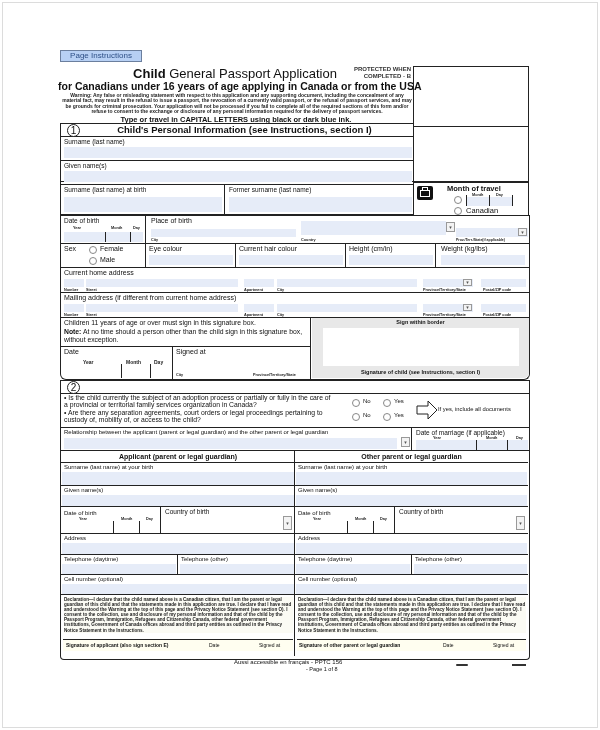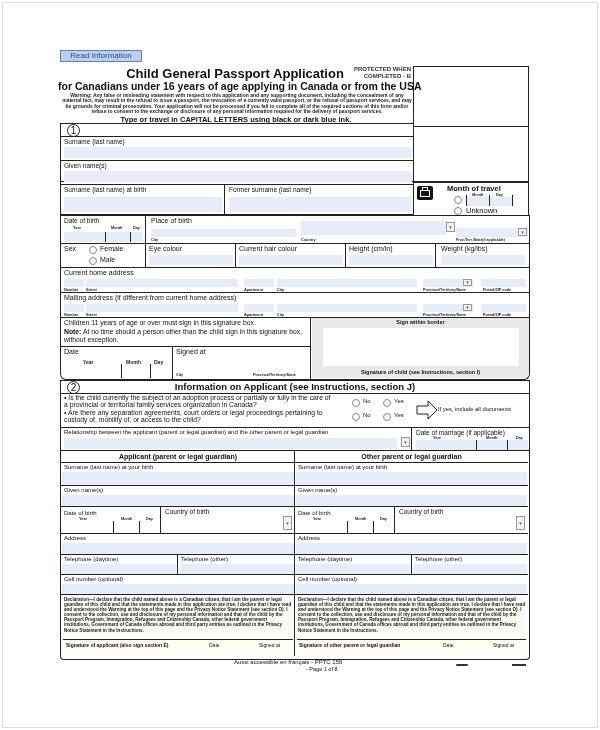--- a/index.html
+++ b/index.html
@@ -3,21 +3,21 @@
 <meta charset="utf-8">
 <style>
   * { box-sizing: border-box; margin: 0; padding: 0; }
   html, body { width: 600px; height: 730px; background: #ffffff; overflow: hidden; }
   body { font-family: "Liberation Sans", sans-serif; color: #111; position: relative; }
   .page { position: absolute; left: 2px; top: 2px; width: 596px; height: 726px; border: 1px solid #dcdcdc; background: #fff; }
   .abs { position: absolute; }
   .read-btn { left: 60px; top: 50px; width: 82px; height: 12px; background: #b7d0f4; border: 1px solid #6b7f9e; font-size: 8px; color: #2d4f86; text-align: center; line-height: 10px; cursor: pointer; }
   .title-line { left: 60px; top: 64px; width: 350px; text-align: center; white-space: nowrap; }
   .title-child { font-size: 13px; font-weight: bold; }
-  .title-rest { font-size: 13px; font-weight: bold; }
+  .title-rest { font-size: 13px; font-weight: normal; }
   .protected { left: 345px; top: 66px; width: 66px; font-size: 6px; text-align: right; font-weight: bold; color: #333; line-height: 7px; }
   .subtitle { left: 58px; top: 80px; width: 356px; font-size: 10.5px; font-weight: bold; text-align: center; white-space: nowrap; }
   .warning { left: 62px; top: 93px; width: 350px; font-size: 5px; line-height: 5.4px; text-align: center; font-weight: bold; color: #222; }
   .type-print { left: 60px; top: 115px; width: 352px; font-size: 7.5px; font-weight: bold; text-align: center; }
   .photo-box { left: 413px; top: 66px; width: 116px; height: 116px; border: 1.5px solid #222; }
   .photo-divider { left: 413px; top: 126px; width: 116px; border-top: 1px solid #222; }
   .travel-box { left: 413px; top: 182px; width: 116px; height: 34px; border: 1.5px solid #222; border-top: 1px solid #222; }
   .sec { border: 1.5px solid #222; }
   .num { position: absolute; left: 6px; top: 0px; width: 13px; height: 13px; border: 1px solid #222; border-radius: 50%; font-size: 10px; line-height: 11px; text-align: center; background: #fff; }
   .cell { position: absolute; top: 0; height: 100%; border-right: 1px solid #222; }
@@ -30,21 +30,21 @@
   .tick { position: absolute; border-left: 1px solid #222; height: 7px; }
   .sigwrap { background: #e8e8e8; }
   .decl { font-size: 4.6px; line-height: 5.1px; color: #222; font-weight: bold; }
   .siglbl { position: absolute; font-size: 5px; font-weight: bold; white-space: nowrap; }
 </style>
 </head>
 <body>
 
 <div class="page"></div>
 
-<div class="abs read-btn">Read Information</div>
+<div class="abs read-btn">Page Instructions</div>
 <div class="abs title-line">
   <span class="title-child">Child</span><span class="title-rest"> General Passport Application</span>
 </div>
 <div class="abs protected">PROTECTED WHEN COMPLETED - B</div>
 <div class="abs subtitle">for Canadians under 16 years of age applying in Canada or from the USA</div>
 <div class="abs warning">Warning: Any false or misleading statement with respect to this application and any supporting document, including the concealment of any material fact, may result in the refusal to issue a passport, the revocation of a currently valid passport, or the refusal of passport services, and may be grounds for criminal prosecution. Your application will not be processed if you fail to complete all of the required sections of this form and/or refuse to consent to the exchange or disclosure of any personal information required for the delivery of passport services.</div>
 <div class="abs type-print">Type or travel in CAPITAL LETTERS using black or dark blue ink.</div>
 
 <div class="abs photo-box"></div>
 <div class="abs photo-divider"></div>
@@ -56,27 +56,28 @@
   </div>
   <div class="abs" style="left:33px;top:1px;font-size:7.5px;font-weight:bold;">Month of travel</div>
   <div class="radio" style="left:40px;top:13px;"></div>
   <div class="tiny" style="left:58px;top:10px;">Month</div>
   <div class="tiny" style="left:82px;top:10px;">Day</div>
   <div class="fld" style="left:52px;top:14px;width:46px;height:9px;"></div>
   <div class="tick" style="left:52px;top:12px;height:11px;"></div>
   <div class="tick" style="left:75px;top:12px;height:11px;"></div>
   <div class="tick" style="left:98px;top:12px;height:11px;"></div>
   <div class="radio" style="left:40px;top:24px;"></div>
-  <div class="rlbl" style="left:52px;top:23px;font-size:7.5px;">Unknown</div>
+  <div class="rlbl" style="left:52px;top:23px;font-size:7.5px;">Canadian</div>
 </div>
 
 <div class="abs sec" style="left:60px;top:123px;width:354px;height:59px;border-right:none;">
 </div>
 <div class="abs" style="left:60px;top:123px;width:354px;height:14px;border:1.5px solid #222;border-right:none;">
   <div class="num">1</div>
+  <div style="font-size:9.5px;font-weight:bold;text-align:center;line-height:11px;padding-left:14px;">Child's Personal Information (see Instructions, section I)</div>
 </div>
 
 <div class="abs" style="left:60px;top:137px;width:354px;height:24px;border-left:1.5px solid #222;border-bottom:1px solid #222;">
   <div class="lbl">Surname (last name)</div>
   <div class="fld" style="left:3px;top:10px;width:348px;height:11px;"></div>
 </div>
 
 <div class="abs" style="left:60px;top:161px;width:354px;height:24px;border-left:1.5px solid #222;border-bottom:1px solid #222;">
   <div class="lbl">Given name(s)</div>
   <div class="fld" style="left:3px;top:10px;width:348px;height:11px;"></div>
@@ -192,21 +193,20 @@
   </div>
   <div class="abs sigwrap" style="left:251px;top:0;width:217px;height:60px;border-radius:0 0 5px 0;">
     <div class="abs" style="left:0;top:1px;width:217px;text-align:center;font-size:5.5px;font-weight:bold;">Sign within border</div>
     <div class="abs" style="left:11px;top:10px;width:196px;height:38px;background:#fff;"></div>
     <div class="abs" style="left:0;top:51px;width:217px;text-align:center;font-size:5.5px;font-weight:bold;">Signature of child (see Instructions, section I)</div>
   </div>
 </div>
 
 <div class="abs" style="left:60px;top:380px;width:470px;height:14px;border:1.5px solid #222;">
   <div class="num">2</div>
-  <div style="font-size:9.5px;font-weight:bold;text-align:center;line-height:11px;">Information on Applicant (see Instructions, section J)</div>
 </div>
 
 <div class="abs" style="left:60px;top:394px;width:470px;height:34px;border-left:1.5px solid #222;border-right:1.5px solid #222;border-bottom:1px solid #222;">
   <div class="abs" style="left:3px;top:1px;width:270px;font-size:6.8px;line-height:6.8px;">• Is the child currently the subject of an adoption process or partially or fully in the care of a provincial or territorial family services organization in Canada?</div>
   <div class="abs" style="left:3px;top:16px;width:270px;font-size:6.8px;line-height:6.8px;">• Are there any separation agreements, court orders or legal proceedings pertaining to custody of, mobility of, or access to the child?</div>
   <div class="radio" style="left:291px;top:5px;"></div>
   <div class="rlbl" style="left:302px;top:4px;font-size:6px;">No</div>
   <div class="radio" style="left:322px;top:5px;"></div>
   <div class="rlbl" style="left:333px;top:4px;font-size:6px;">Yes</div>
   <div class="radio" style="left:291px;top:19px;"></div>

